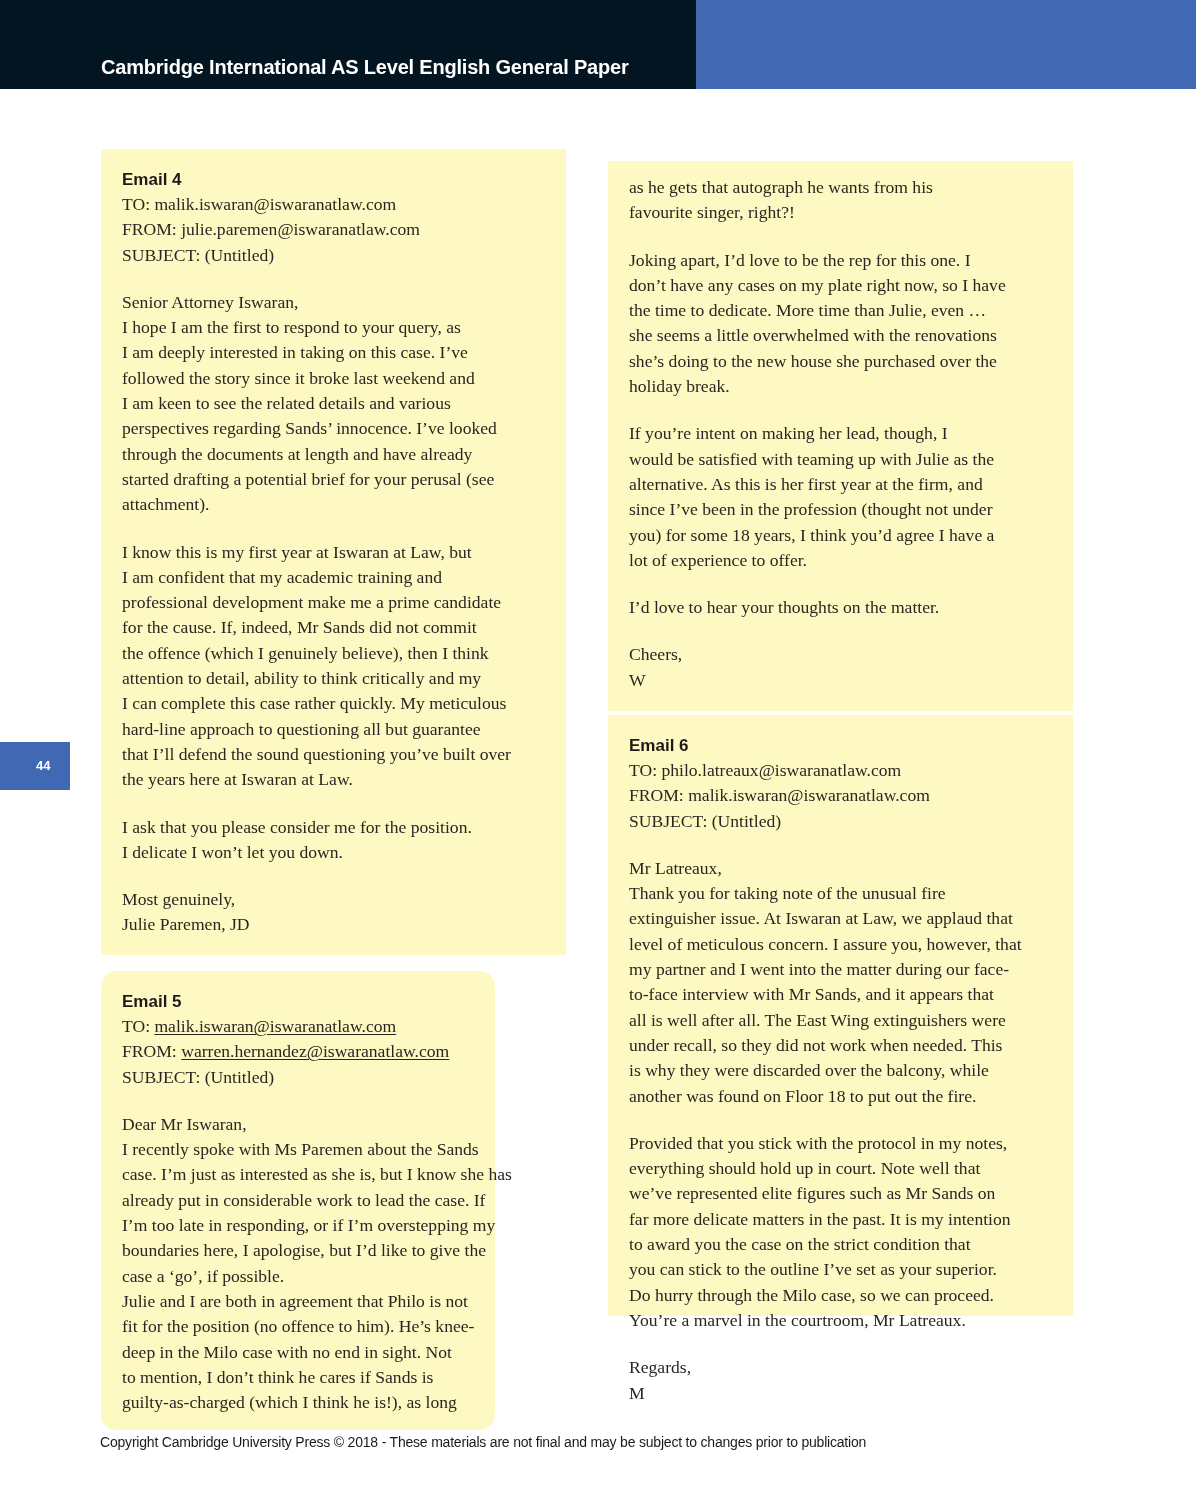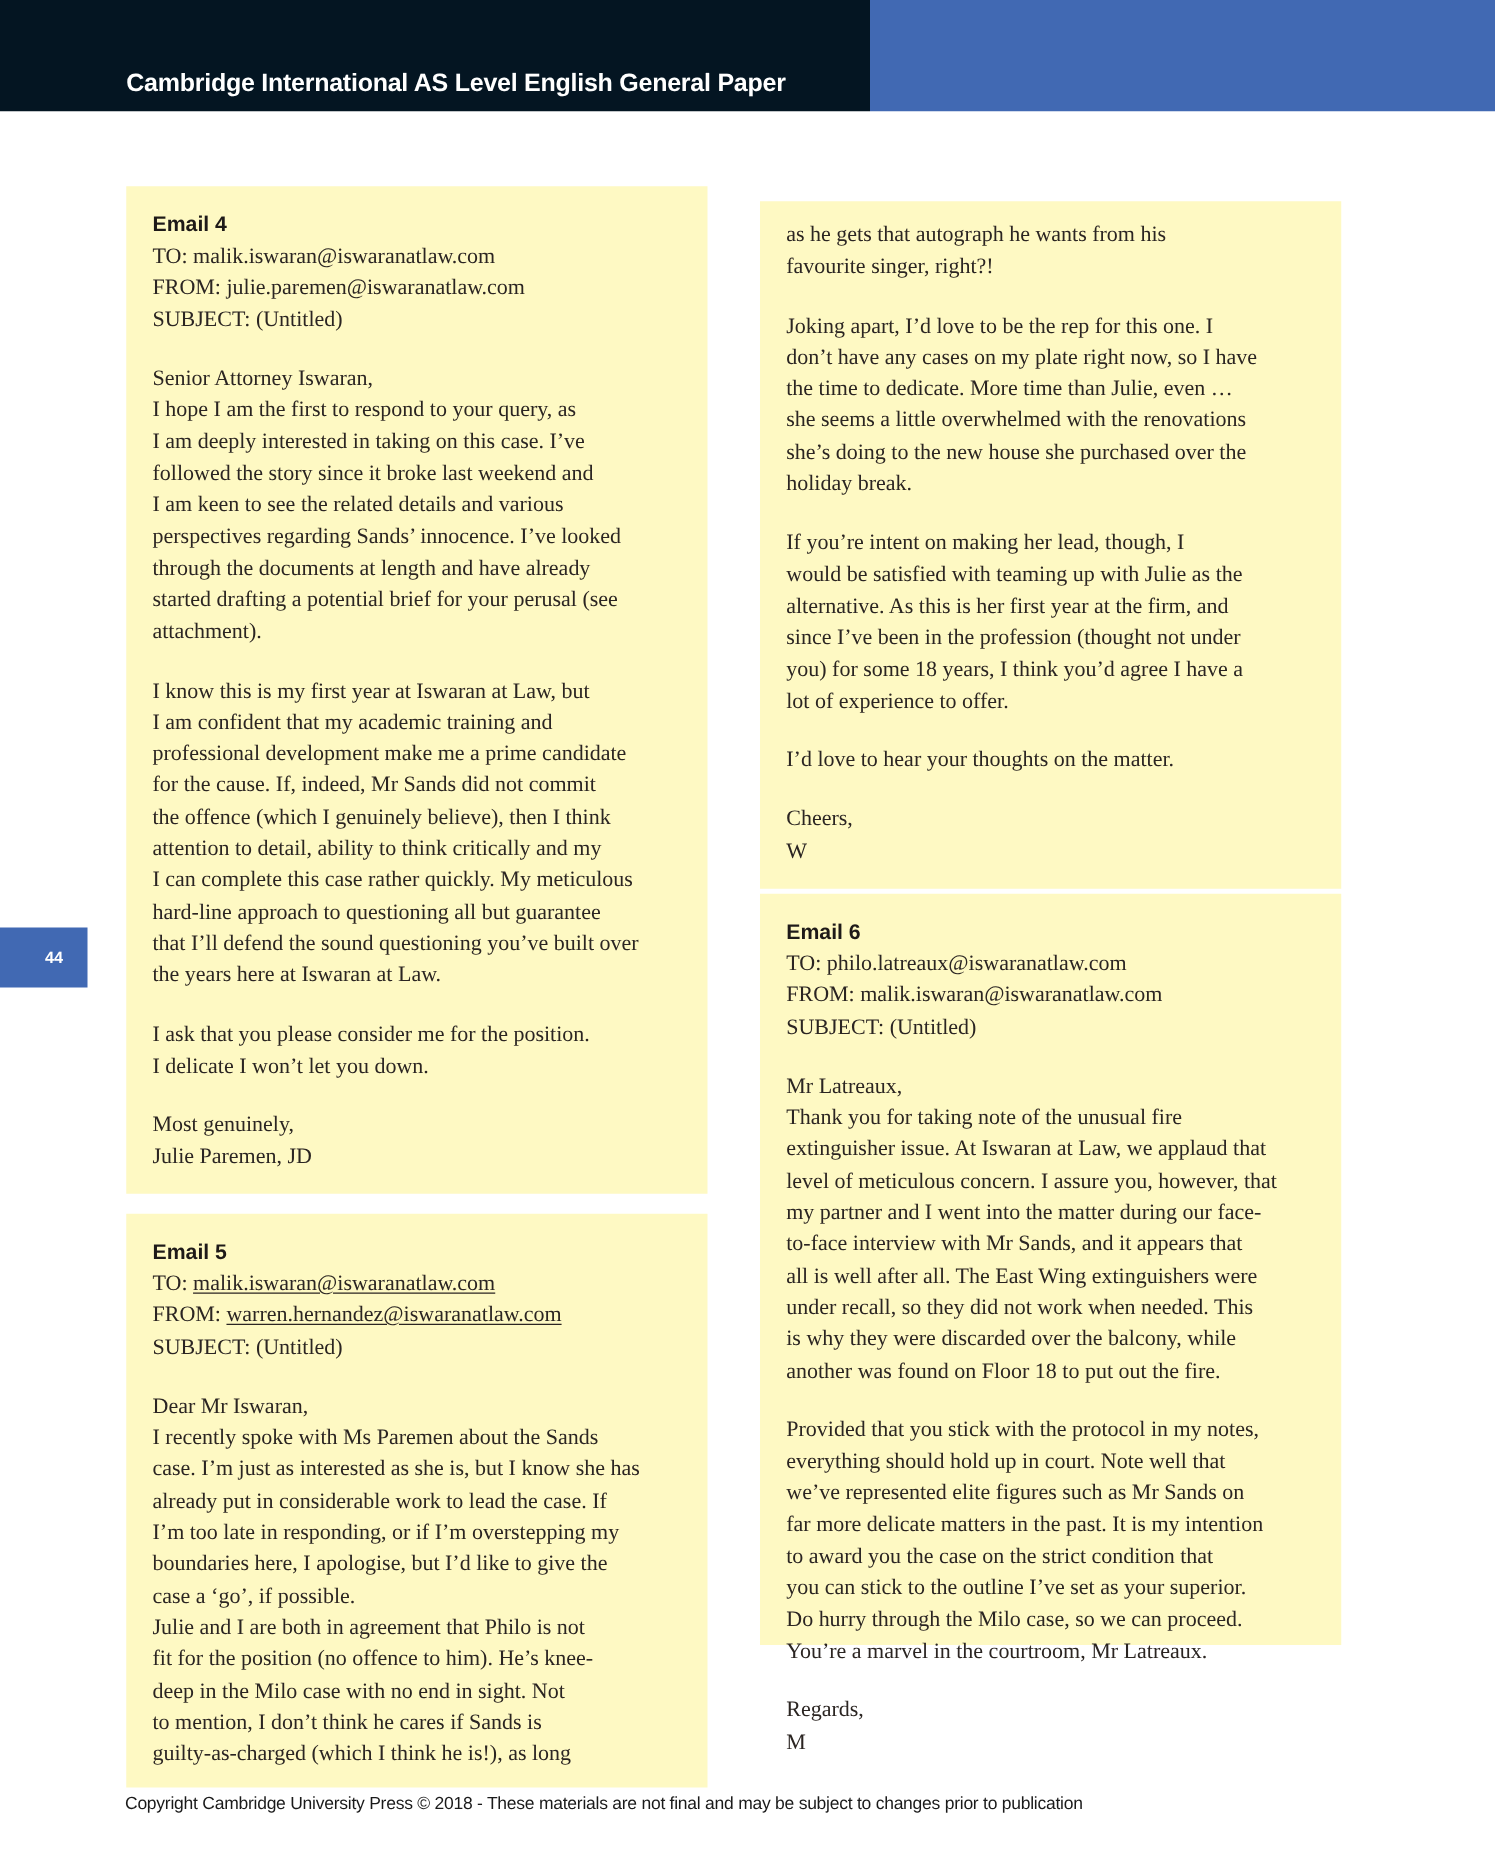--- a/index.html
+++ b/index.html
@@ -31,21 +31,21 @@
       position: absolute; left: 36px; top: 758px;
       font-family: "Liberation Sans", "DejaVu Sans", sans-serif;
       font-size: 13px; font-weight: bold; color: #ffffff;
     }
     .box {
       position: absolute; background: #fef9c3;
       box-sizing: border-box; padding: 18px 21px 0 21px;
       font-size: 17.6px; line-height: 25.3px;
     }
     .box-l1 { left: 101px; top: 149px; width: 465px; height: 806px; }
-    .box-l2 { left: 101px; top: 971px; width: 465px; height: 459px; }
+    .box-l2 { left: 101px; top: 971px; width: 394px; height: 459px; border-radius: 15px; }
     .box-r1 { left: 608px; top: 149px; width: 465px; height: 550px; padding-top: 14px; margin-top: 12px; }
     .box-r2 { left: 608px; top: 715px; width: 465px; height: 601px; }
     .email-heading {
       font-family: "Liberation Sans", "DejaVu Sans", sans-serif;
       font-weight: bold; font-size: 17px; color: #1e1a18; line-height: 25px;
     }
     .line { white-space: nowrap; }
     .gap { height: 22px; }
     .u { text-decoration: underline; text-underline-offset: 2px; }
     .footer {

